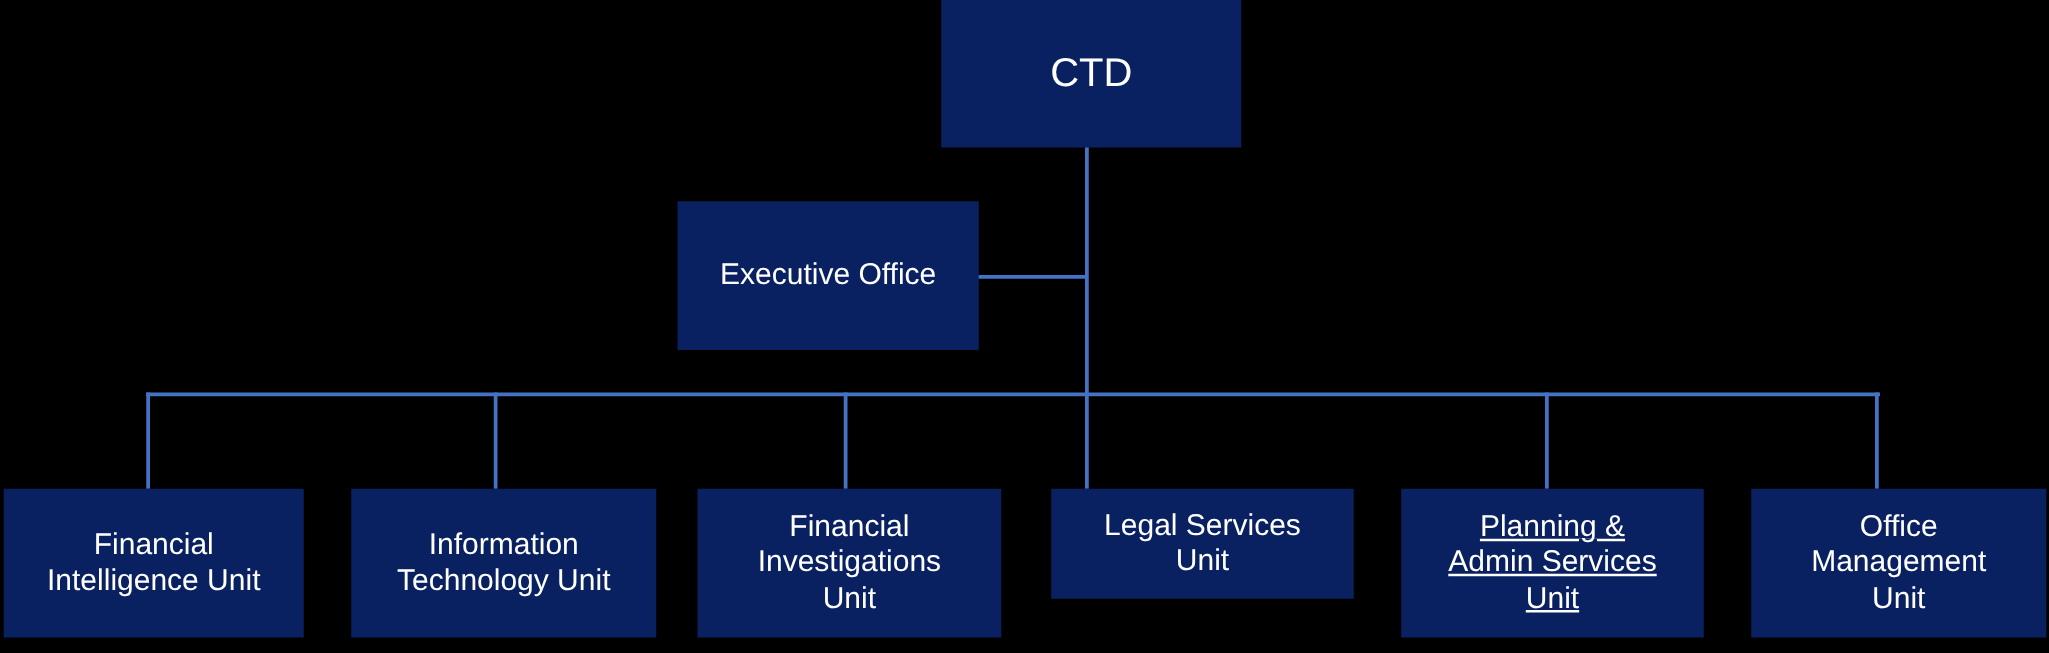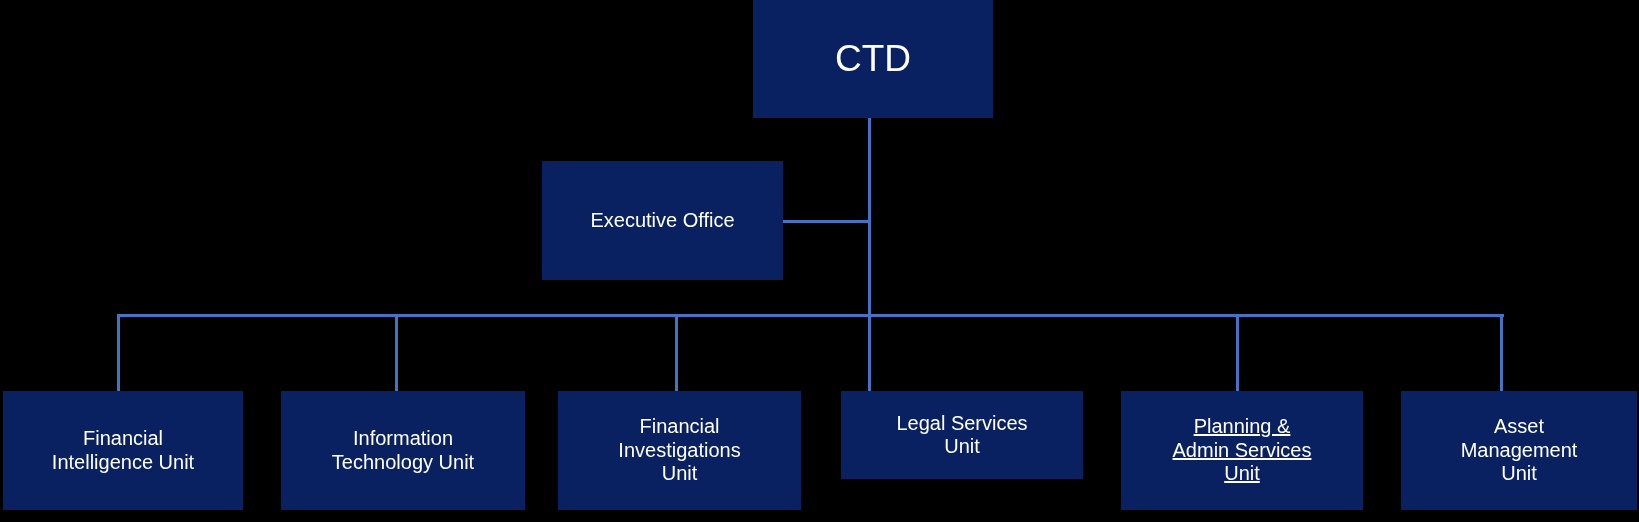--- a/index.html
+++ b/index.html
@@ -23,23 +23,23 @@
     color: var(--text);
     display: flex;
     align-items: center;
     justify-content: center;
     text-align: center;
     box-sizing: border-box;
   }
   .org-label {
     white-space: pre-line;
     line-height: 1.17;
-    font-size: 20px;
+    font-size: 24px;
   }
-  .root-label { font-size: 37px; }
+  .root-label { font-size: 32px; }
   .connector { position: absolute; background: var(--connector); }
 
   
   .box-ctd { left: 753px; top: 0;     width: 240px; height: 118px; }
   .box-eo  { left: 542px; top: 161px; width: 241px; height: 119px; }
   .box-u1  { left: 3px;    top: 391px; width: 240px; height: 119px; }
   .box-u2  { left: 281px;  top: 391px; width: 244px; height: 119px; }
   .box-u3  { left: 558px;  top: 391px; width: 243px; height: 119px; }
   .box-u4  { left: 841px;  top: 391px; width: 242px; height: 88px; }
   .box-u5  { left: 1121px; top: 391px; width: 242px; height: 119px; text-decoration: underline; }
@@ -99,18 +99,18 @@
 Unit</span>
   </div>
 
   <div class="org-box box-u5">
     <span class="org-label">Planning &amp;
 Admin Services
 Unit</span>
   </div>
 
   <div class="org-box box-u6">
-    <span class="org-label">Asset
+    <span class="org-label">Office
 Management
 Unit</span>
   </div>
 
 </div>
 
 </body></html>

